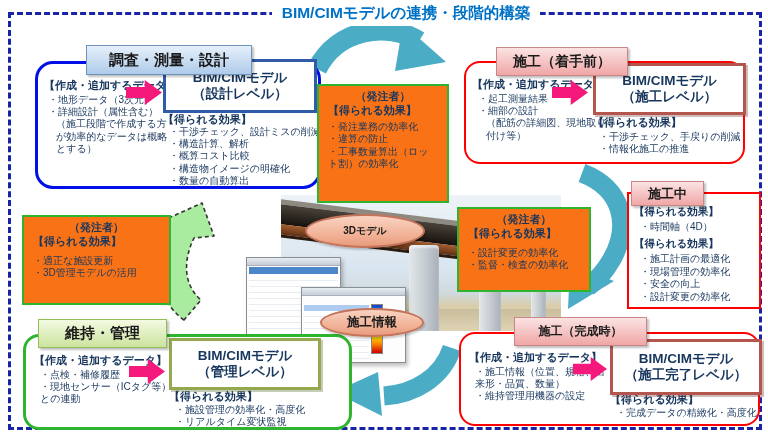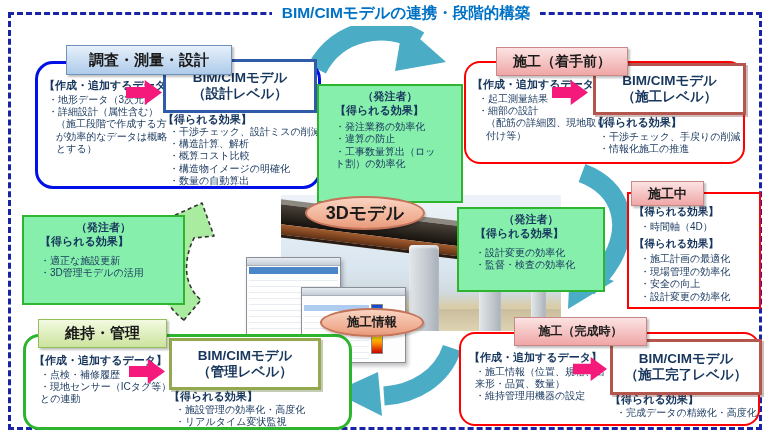--- a/index.html
+++ b/index.html
@@ -48,40 +48,40 @@
   
   .panel { position:absolute; background:#fff; z-index:3; }
   .panel-blue  { border:3px solid #0010E6;  border-radius:18px; }
   .panel-red   { border:2.5px solid #FE0000; border-radius:16px; }
   .panel-red-sq{ border:2.5px solid #FE0000; }
   .panel-green { border:3px solid #2FB42F;  border-radius:16px; }
 
   .tab { position:absolute; z-index:4; display:flex; align-items:center; justify-content:center;
          font-weight:bold; color:#1A1A1A; white-space:nowrap;
          box-shadow:2px 2px 2px rgba(0,0,0,.25); }
-  .tab-blue  { background:linear-gradient(180deg,#E6F0FA 0%,#AECBEA 100%); border:1.5px solid #6E93BC; }
+  .tab-blue  { background:linear-gradient(180deg,#E6F0FA 0%,#AECBEA 100%); border:1.5px solid #6E93BC;margin-left:20px; }
   .tab-pink  { background:linear-gradient(180deg,#FBE3E3 0%,#F0A6A6 100%); border:1.5px solid #C98888; }
   .tab-green { background:linear-gradient(180deg,#F3FAE2 0%,#CCE39E 100%); border:1.5px solid #94BE58; }
 
   .bim { position:absolute; background:#fff; display:flex; flex-direction:column; align-items:center;
          justify-content:center; text-align:center; font-weight:bold; color:#17365D;
          font-size:13.5px; line-height:1.2; z-index:4; white-space:nowrap; }
   .bim-blue  { border:3.5px solid #2F5BA8; }
   .bim-red   { border:3px solid #B4564E; box-shadow:2px 2px 0 rgba(120,60,60,.35); }
   .bim-olive { border:3px solid #94A94F; box-shadow:2px 2px 0 rgba(90,110,50,.35); }
 
   .dlabel,.elabel { position:absolute; font-weight:bold; font-size:11px; color:#17365D; white-space:nowrap; }
   .ditems,.eitems { position:absolute; font-size:10px; color:#17365D; line-height:1.22; }
   .cont { padding-left:8px; }
 
   .parrow { position:absolute; background:#F4197B; z-index:4;
             clip-path:polygon(0 30%,52% 30%,52% 4%,100% 50%,52% 96%,52% 70%,0 70%); }
 
-  .client { position:absolute; background:#86efac; border:2.5px solid #2FB42F; z-index:3;
-            padding:4px 16px; color:#17365D; font-size:10px; line-height:1.25; }
+  .client { position:absolute; background:#f97316; border:2.5px solid #2FB42F; z-index:3;
+            padding:4px 9px; color:#17365D; font-size:10px; line-height:1.25; }
   .client .c-title { text-align:center; font-weight:bold; font-size:11px; }
   .client .c-label { font-weight:bold; font-size:11px; }
 </style>
 </head>
 <body>
 
 <div class="page">
 
   <div class="frame"></div>
   <div class="title">BIM/CIMモデルの連携・段階的構築</div>
@@ -118,21 +118,21 @@
     <div class="win-bar"></div>
     <div class="win-head"></div>
     <div class="win-rows"></div>
   </div>
   <div class="win" style="left:301px;top:287px;width:103px;height:74px">
     <div class="win-bar"></div>
     <div class="win-rows" style="right:36px"></div>
     <div class="win-sel" style="right:36px"></div>
     <div class="rainbow"></div>
   </div>
-  <div class="oval" style="left:305px;top:196px;width:116px;height:30px;font-size:18px">3Dモデル</div>
+  <div class="oval" style="left:305px;top:214px;width:116px;height:30px;font-size:10px">3Dモデル</div>
   <div class="oval" style="left:320px;top:308px;width:100px;height:25px;font-size:12.5px">施工情報</div>
 
   <div class="panel panel-blue" style="left:35px;top:61px;width:280px;height:122px">
     <div class="dlabel" style="left:6px;top:14px">【作成・追加するデータ】</div>
     <div class="ditems" style="left:10px;top:30px;width:126px">
       <div>・地形データ（3次元）</div>
       <div>・詳細設計（属性含む）</div>
       <div class="cont">（施工段階で作成する方が効率的なデータは概略とする）</div>
     </div>
     <div class="parrow" style="left:88px;top:15px;width:36px;height:27px"></div>

